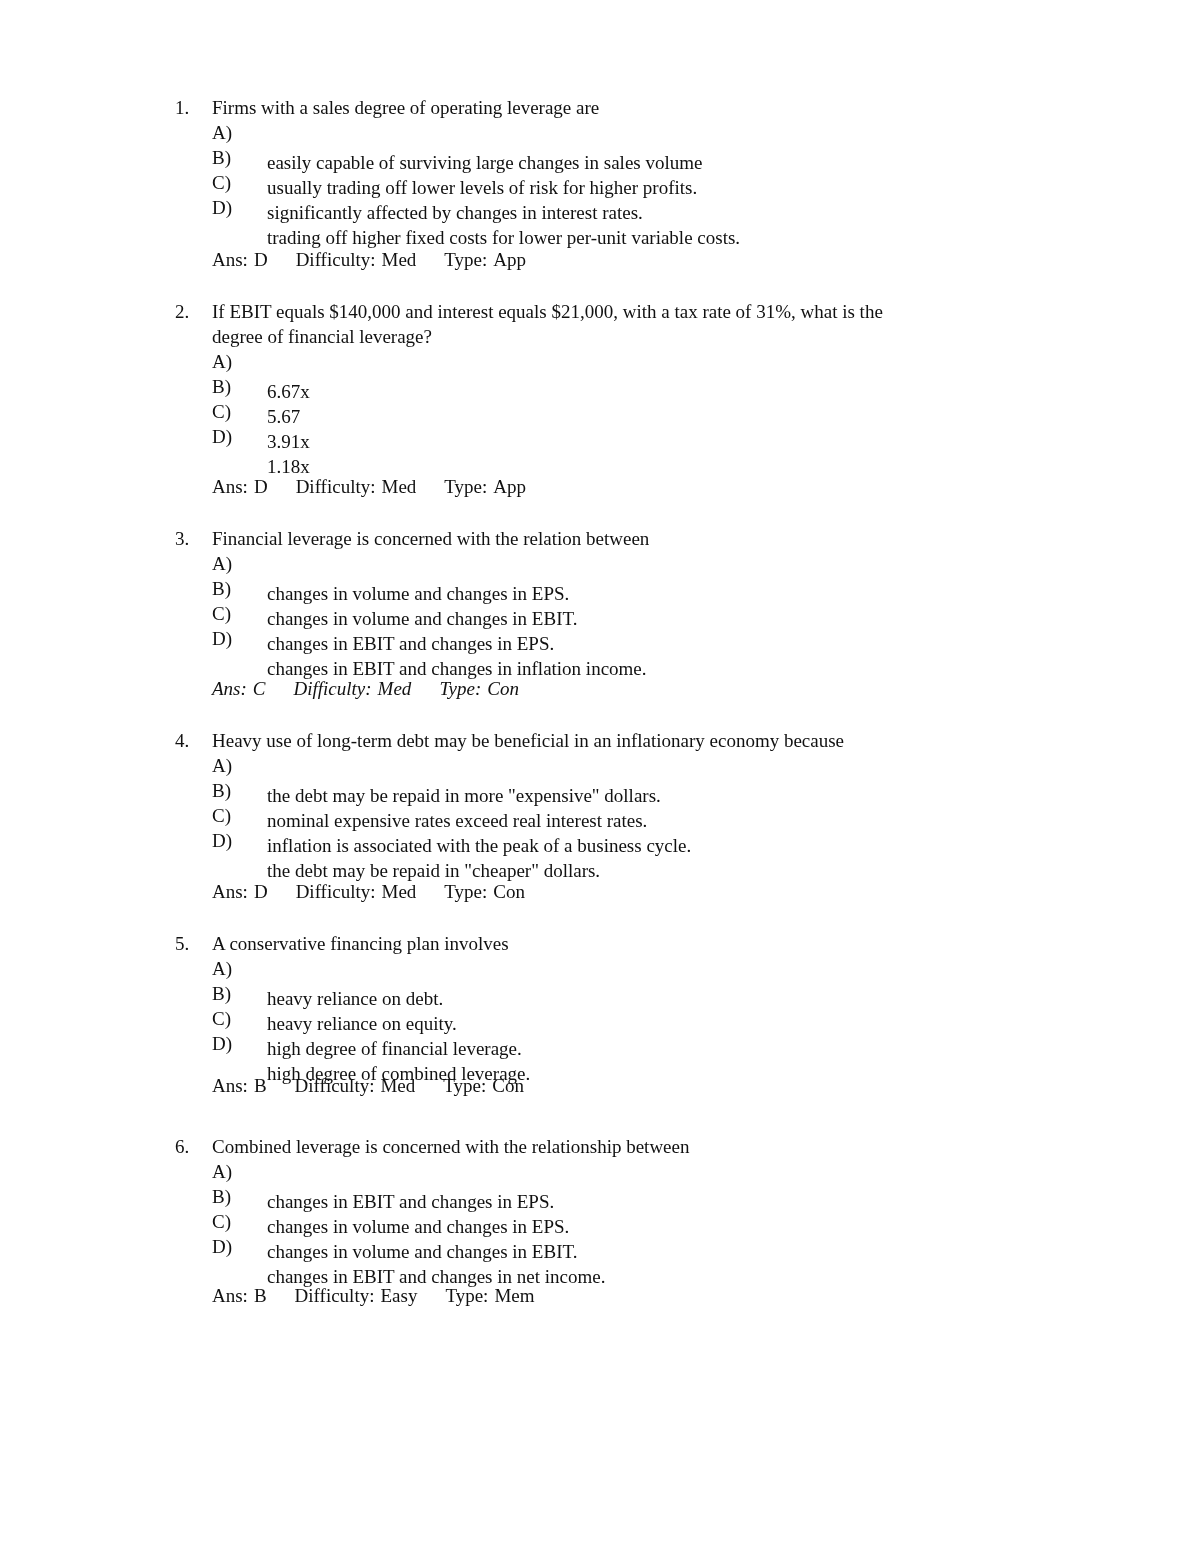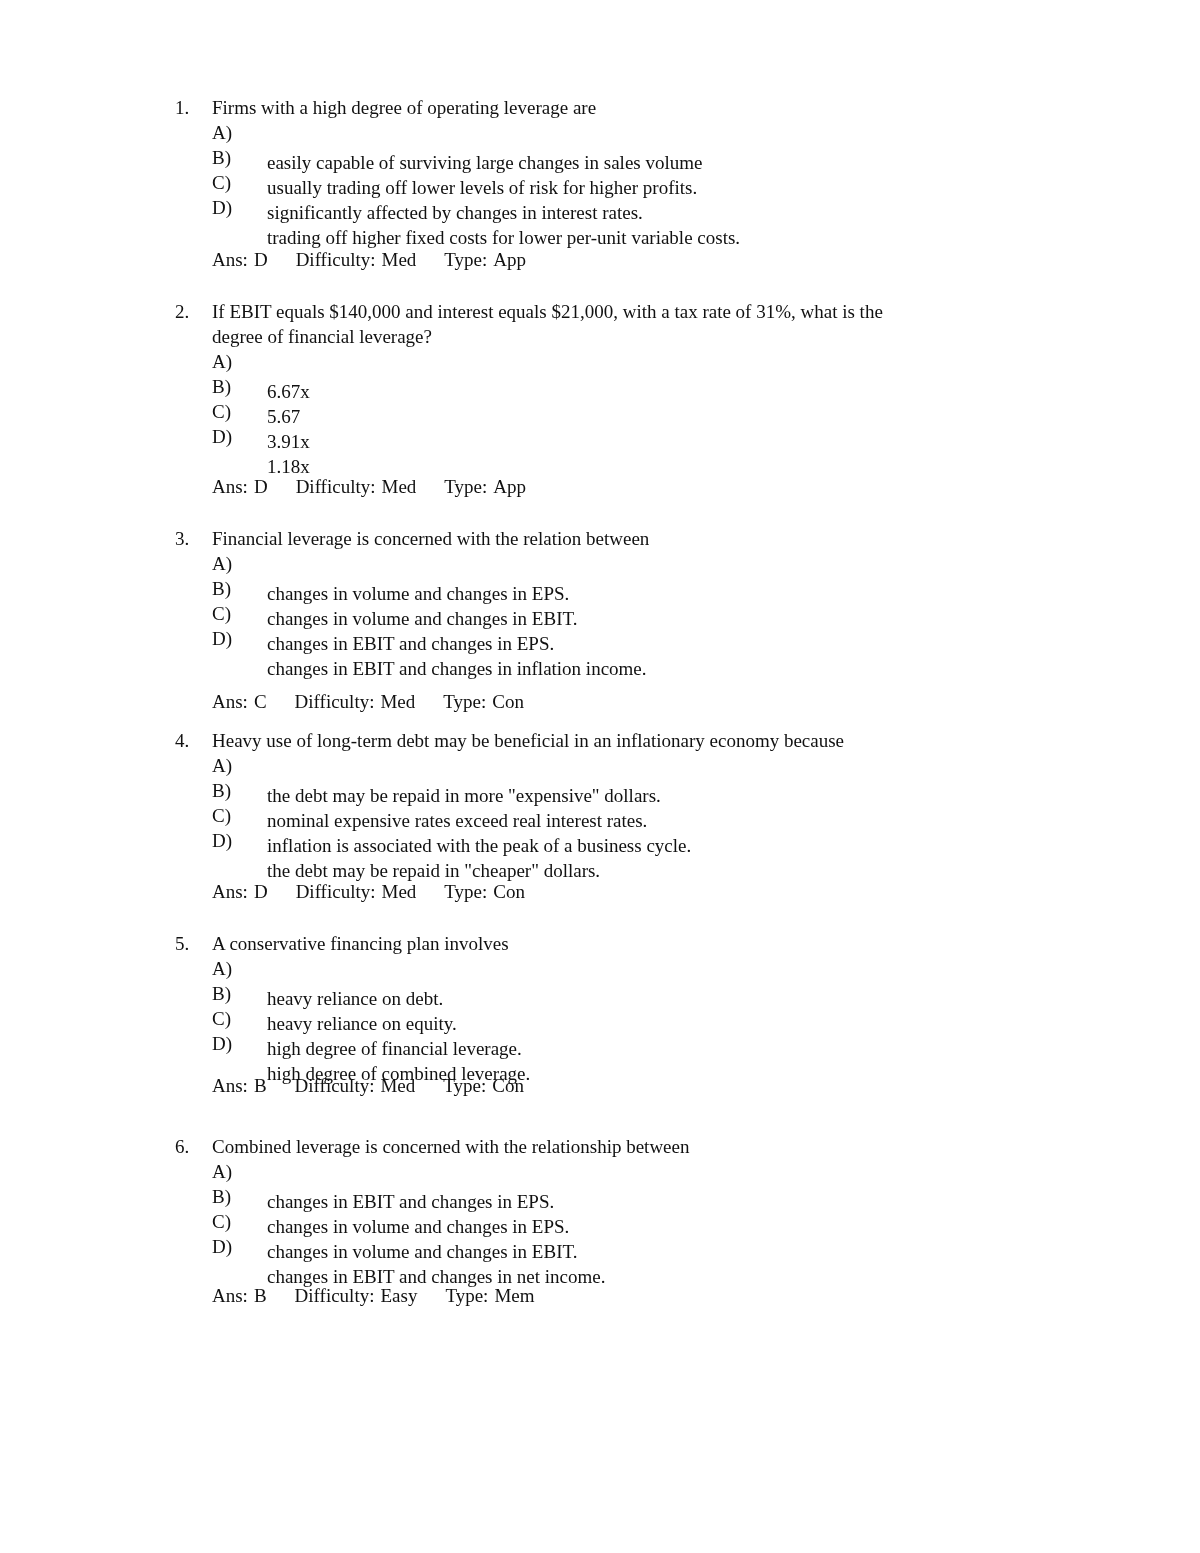--- a/index.html
+++ b/index.html
@@ -66,21 +66,21 @@
     .ans-val { margin-right: 28px; }
   </style>
 </head>
 <body>
 
 <div class="page">
 
   <div class="question" style="top:95px;">
     <div class="q-line" style="top:0px;">
       <span class="q-num">1.</span>
-      <span class="q-text">Firms with a high degree of operating leverage are</span>
+      <span class="q-text">Firms with a sales degree of operating leverage are</span>
     </div>
     <div class="q-line" style="top:25px;">
       <span class="opt-letter">A)</span>
       <span class="opt-text">easily capable of surviving large changes in sales volume</span>
     </div>
     <div class="q-line" style="top:50px;">
       <span class="opt-letter">B)</span>
       <span class="opt-text">usually trading off lower levels of risk for higher profits.</span>
     </div>
     <div class="q-line" style="top:75px;">
@@ -139,21 +139,21 @@
       <span class="opt-text">changes in volume and changes in EBIT.</span>
     </div>
     <div class="q-line" style="top:75px;">
       <span class="opt-letter">C)</span>
       <span class="opt-text">changes in EBIT and changes in EPS.</span>
     </div>
     <div class="q-line" style="top:100px;">
       <span class="opt-letter">D)</span>
       <span class="opt-text">changes in EBIT and changes in inflation income.</span>
     </div>
-    <div class="ans-line" style="top:163px;">
+    <div class="ans-line" style="top:150px;font-style:italic;">
       <span class="ans-label">Ans:</span><span class="ans-val">C</span><span class="ans-label">Difficulty:</span><span class="ans-val">Med</span><span class="ans-label">Type:</span><span>Con</span>
     </div>
   </div>
 
   <div class="question" style="top:728px;">
     <div class="q-line" style="top:0px;">
       <span class="q-num">4.</span>
       <span class="q-text">Heavy use of long-term debt may be beneficial in an inflationary economy because</span>
     </div>
     <div class="q-line" style="top:25px;">

